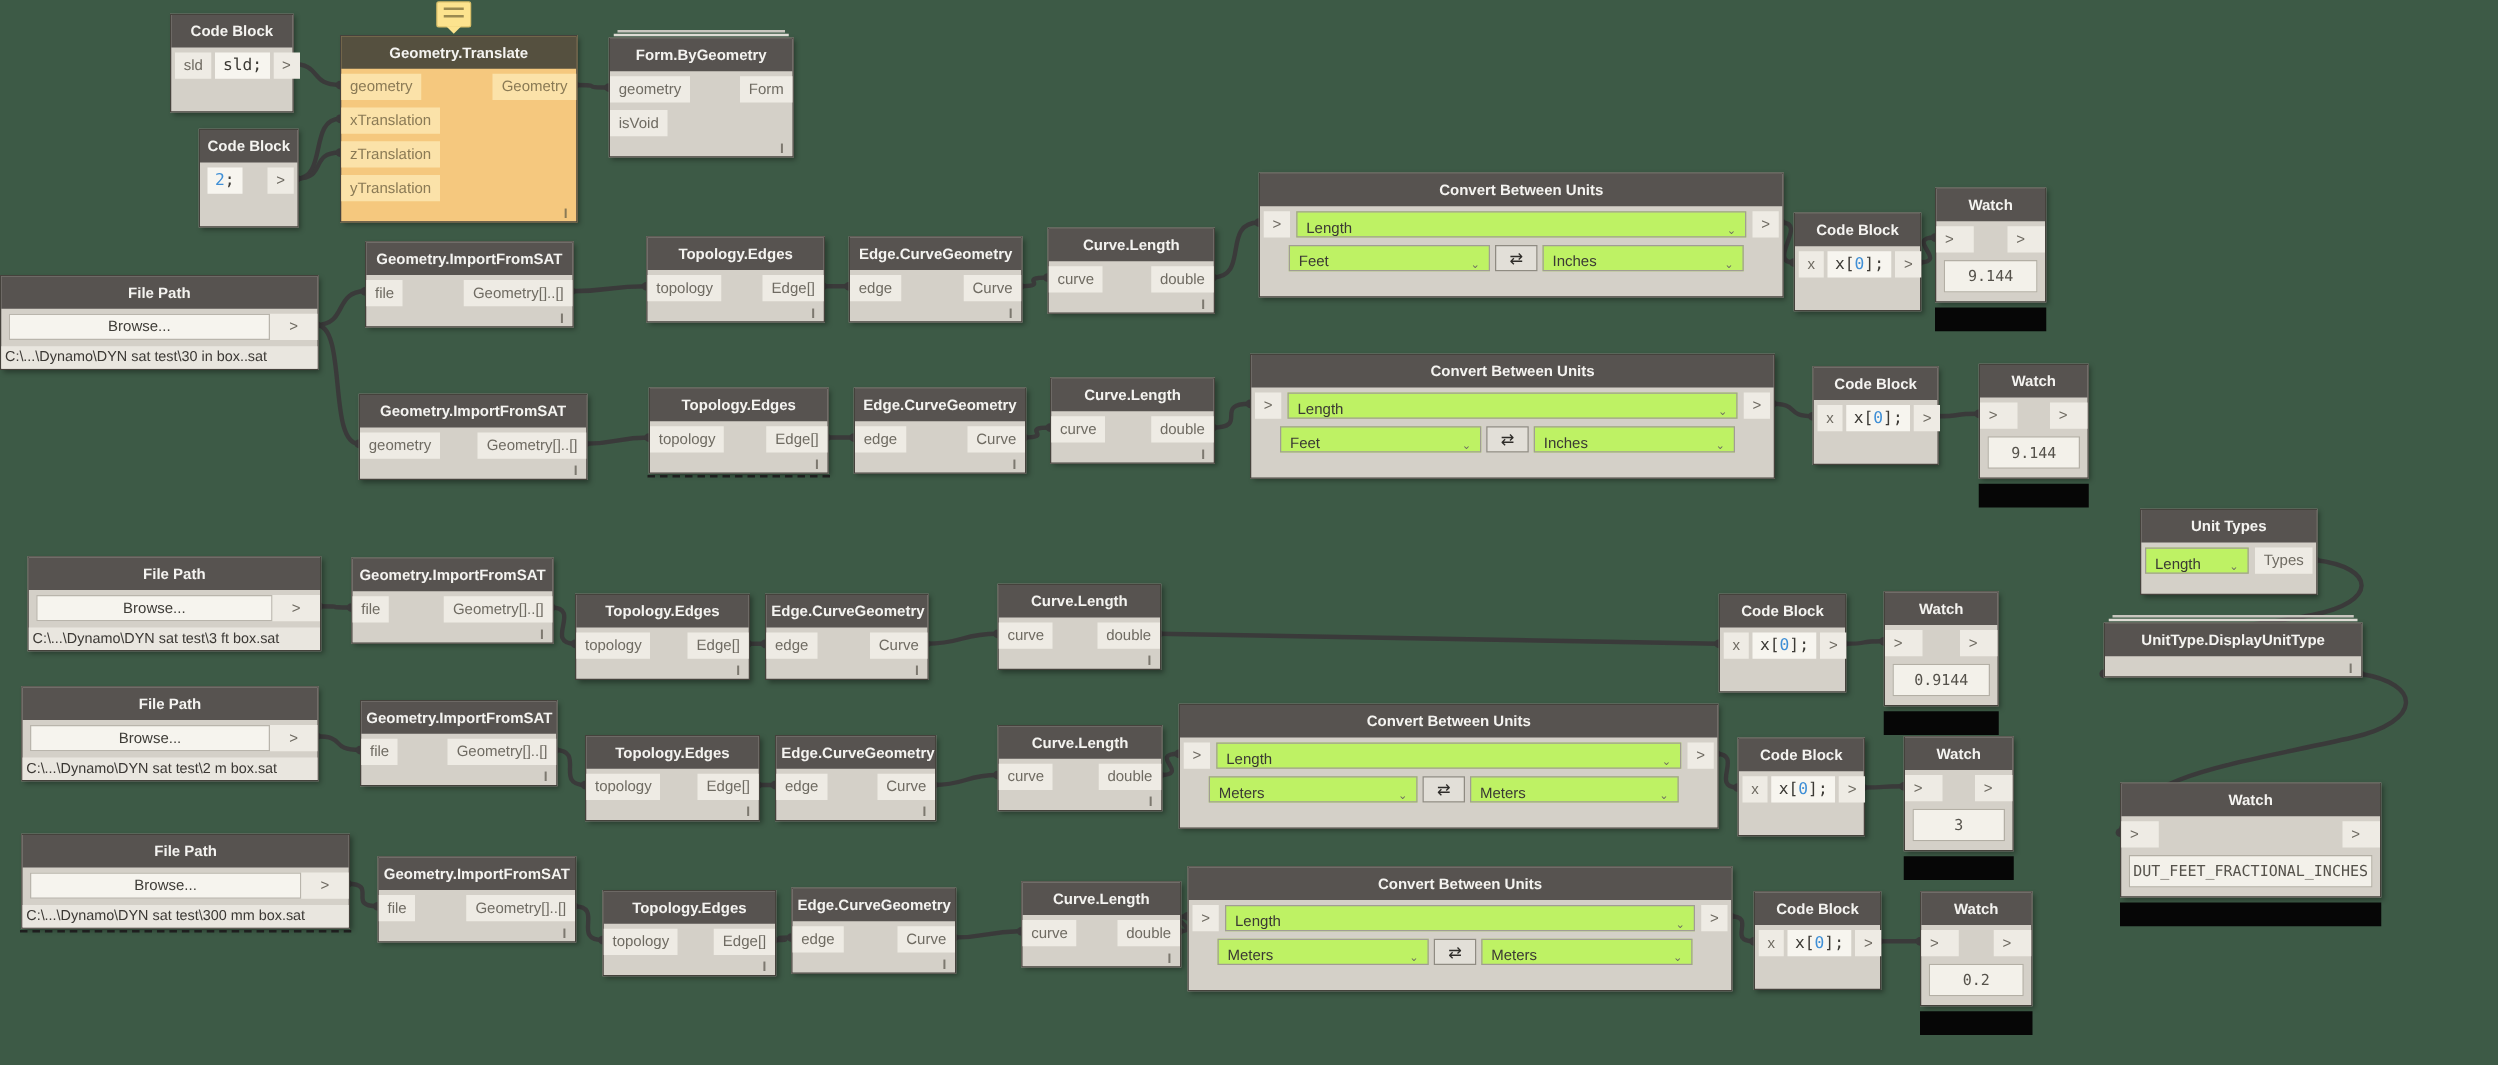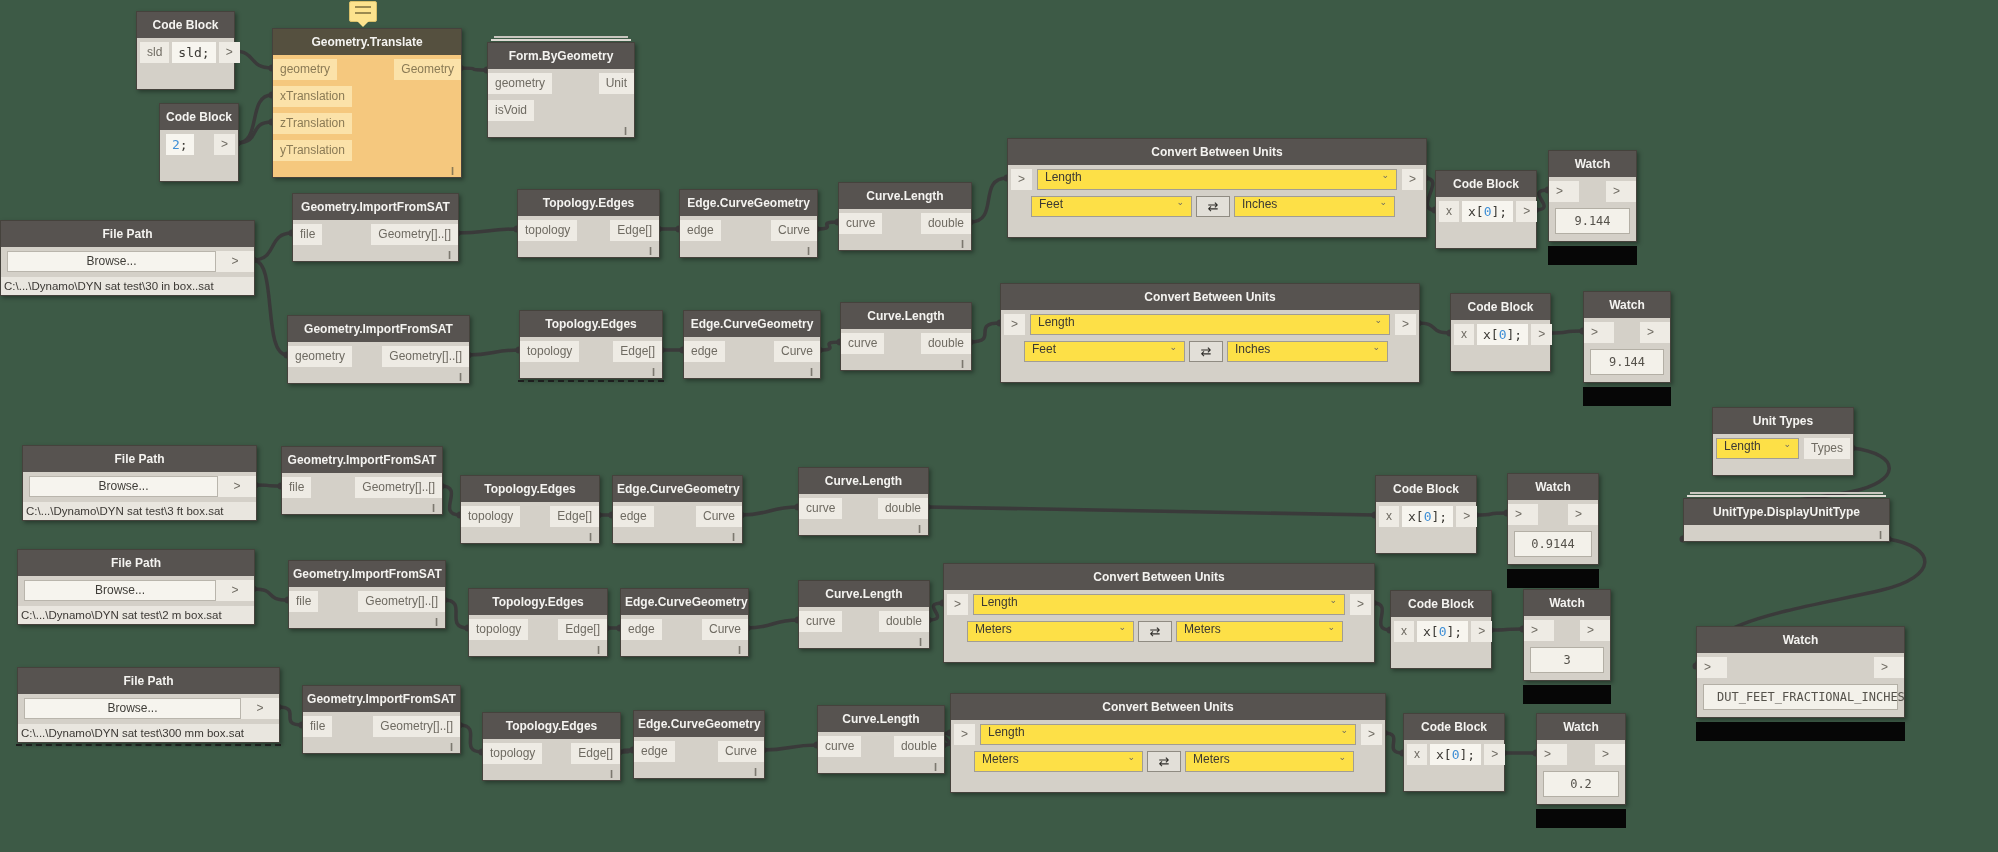--- a/index.html
+++ b/index.html
@@ -17,31 +17,31 @@
   .chip.out{margin-left:auto;}
   .bottom{height:16px;position:relative;}
   .lace{position:absolute;right:7px;bottom:0;color:#7c786f;font-size:11px;font-weight:bold;}
   
   .code{background:#f7f5ef;font-family:"DejaVu Sans Mono",monospace;font-size:13px;
         color:#3c3a35;padding:0 6px;margin:0 3px;height:21px;line-height:21px;}
   .num{color:#3f8fd6;}
   .cb-bottom{height:26px;}
   
   .valbox{margin:6px 6px 7px;background:#f3f1ea;border:1px solid #b3afa5;text-align:center;
-          font-family:"DejaVu Sans Mono",monospace;font-size:12px;color:#55524b;padding:5px 13px;}
+          font-family:"DejaVu Sans Mono",monospace;font-size:12px;color:#55524b;padding:5px 2px;}
   .bar{position:absolute;left:-1px;top:calc(100% + 5px);height:19px;background:#060606;
        width:calc(100% + 2px);}
   
   .browse{flex:1;background:#f6f4ee;border:1px solid #b9b5ac;margin-left:6px;text-align:center;
           height:19px;line-height:19px;color:#3f3d38;}
   .fp-out{width:24px;text-align:center;margin:0 0 0 4px;}
   .pathstrip{background:#e9e6df;font-size:11.5px;color:#3b3834;padding:3px 3px;margin-top:5px;
              white-space:nowrap;overflow:hidden;}
   
-  .dd{background:#fde047;border:1px solid #a19d94;height:19px;display:flex;align-items:flex-start;
+  .dd{background:#bef264;border:1px solid #a19d94;height:19px;display:flex;align-items:flex-end;
       padding:0 7px;color:#3b3934;flex:1;white-space:nowrap;}
   .chev{margin-left:auto;color:#6b6861;font-size:9px;padding-left:6px;}
   .swap{width:32px;background:#e2dfd8;border:1px solid #8f8b82;text-align:center;margin:0 4px;
         height:19px;line-height:19px;font-size:13px;color:#2e2c29;}
   .pad-l{width:20px;}
   .pad-r{width:28px;}
   .cv-bottom{height:20px;}
   
   .warn{background:#f5c87e;}
   .warn .hdr{background:#55503f;}
@@ -223,28 +223,28 @@
           <span class="chip in">zTranslation</span>
         </div>
         <div class="row">
           <span class="chip in">yTranslation</span>
         </div>
       </div>
       <div class="bottom">
         <span class="lace">I</span>
       </div>
     </div>
-    <div class="node" style="left: 487px; top: 30px; width: 146px; margin-top: 12px;">
+    <div class="node" style="left: 487px; top: 30px; width: 146px;">
       <div class="stack2"></div>
       <div class="stack1"></div>
       <div class="hdr">Form.ByGeometry</div>
       <div class="rows">
         <div class="row">
           <span class="chip in">geometry</span>
-          <span class="chip out">Unit</span>
+          <span class="chip out">Form</span>
         </div>
         <div class="row">
           <span class="chip in">isVoid</span>
         </div>
       </div>
       <div class="bottom">
         <span class="lace">I</span>
       </div>
     </div>
     <div class="node" style="left: 0px; top: 220px; width: 253px;">

